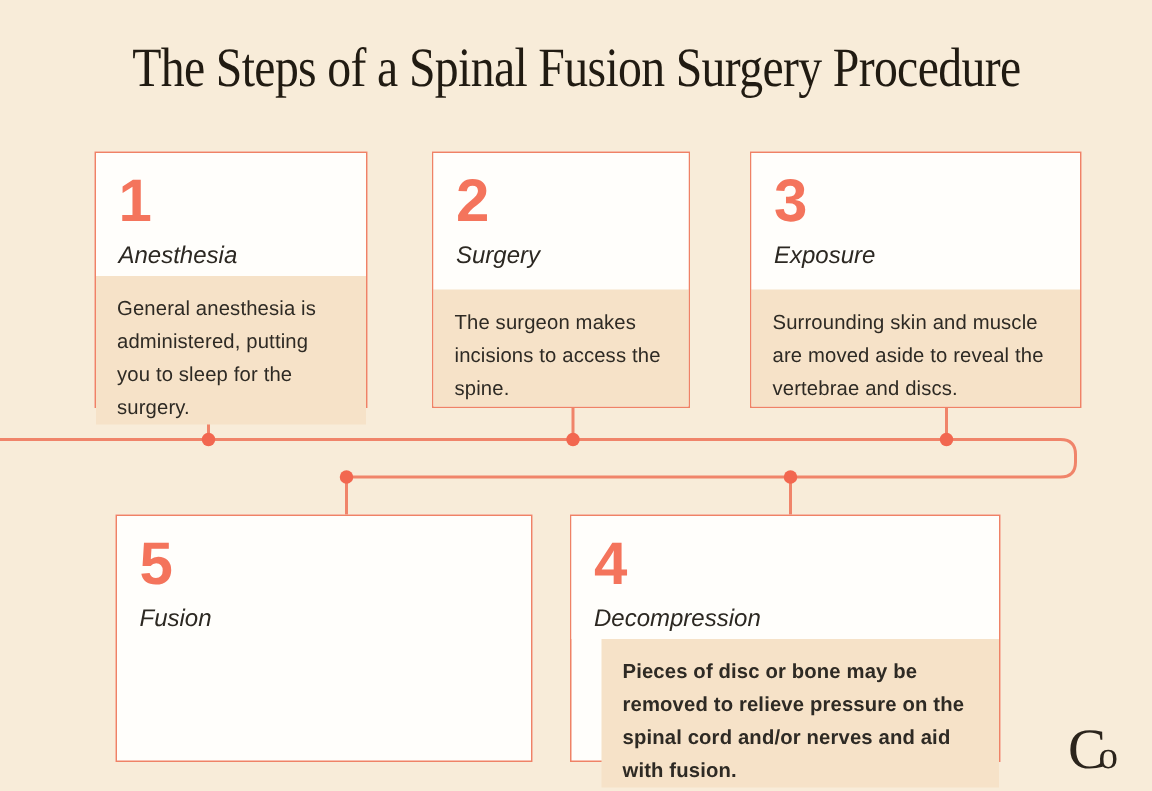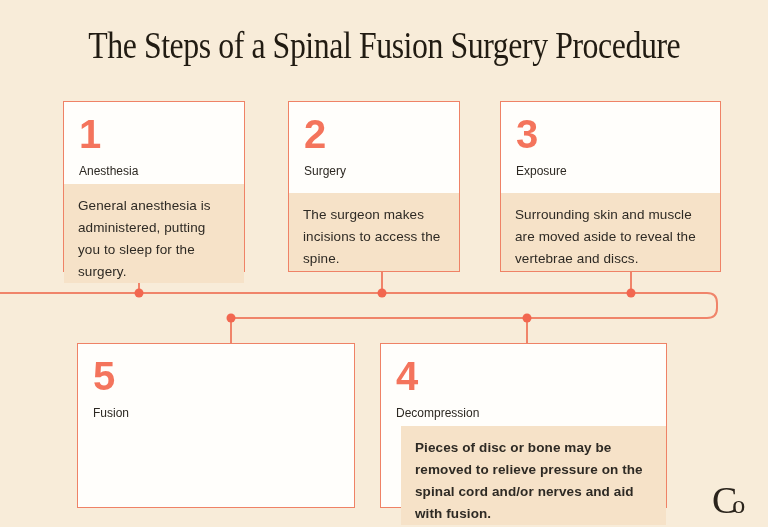--- a/index.html
+++ b/index.html
@@ -50,25 +50,26 @@
   .top-row .card-head  { height: 91px; }
   .bot-row .card-head  { height: 89px; }
   .step-number {
     font-size: 40px;
     line-height: 42px;
     font-weight: bold;
     color: #f4745c;
     letter-spacing: 0px;
   }
   .step-title {
-    font-size: 12px;
+    font-size: 16px;
     line-height: 26px;
     margin-top: 3px;
     color: #2c2822;
     font-weight: 500;
+    font-style: italic;
   }
   .card-body {
     flex: 1;
     background: #f6e2c8;
     box-sizing: border-box;
     padding: 11px 14px 0 14px;
     font-size: 13.5px;
     line-height: 22px;
     color: #2e2a24;
     letter-spacing: 0.1px;

